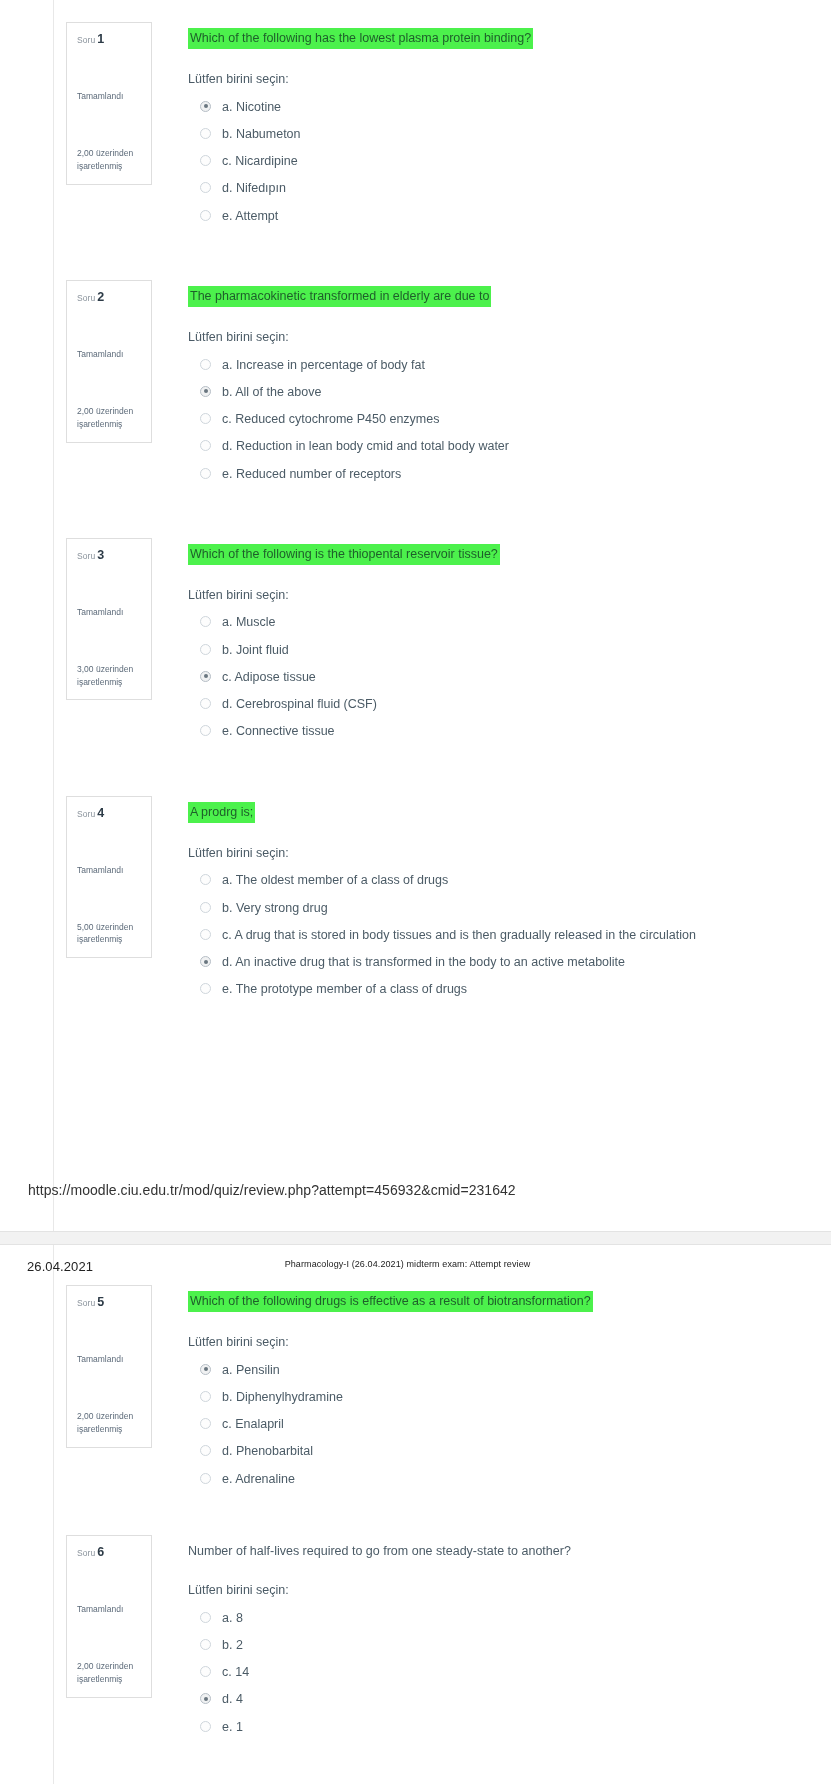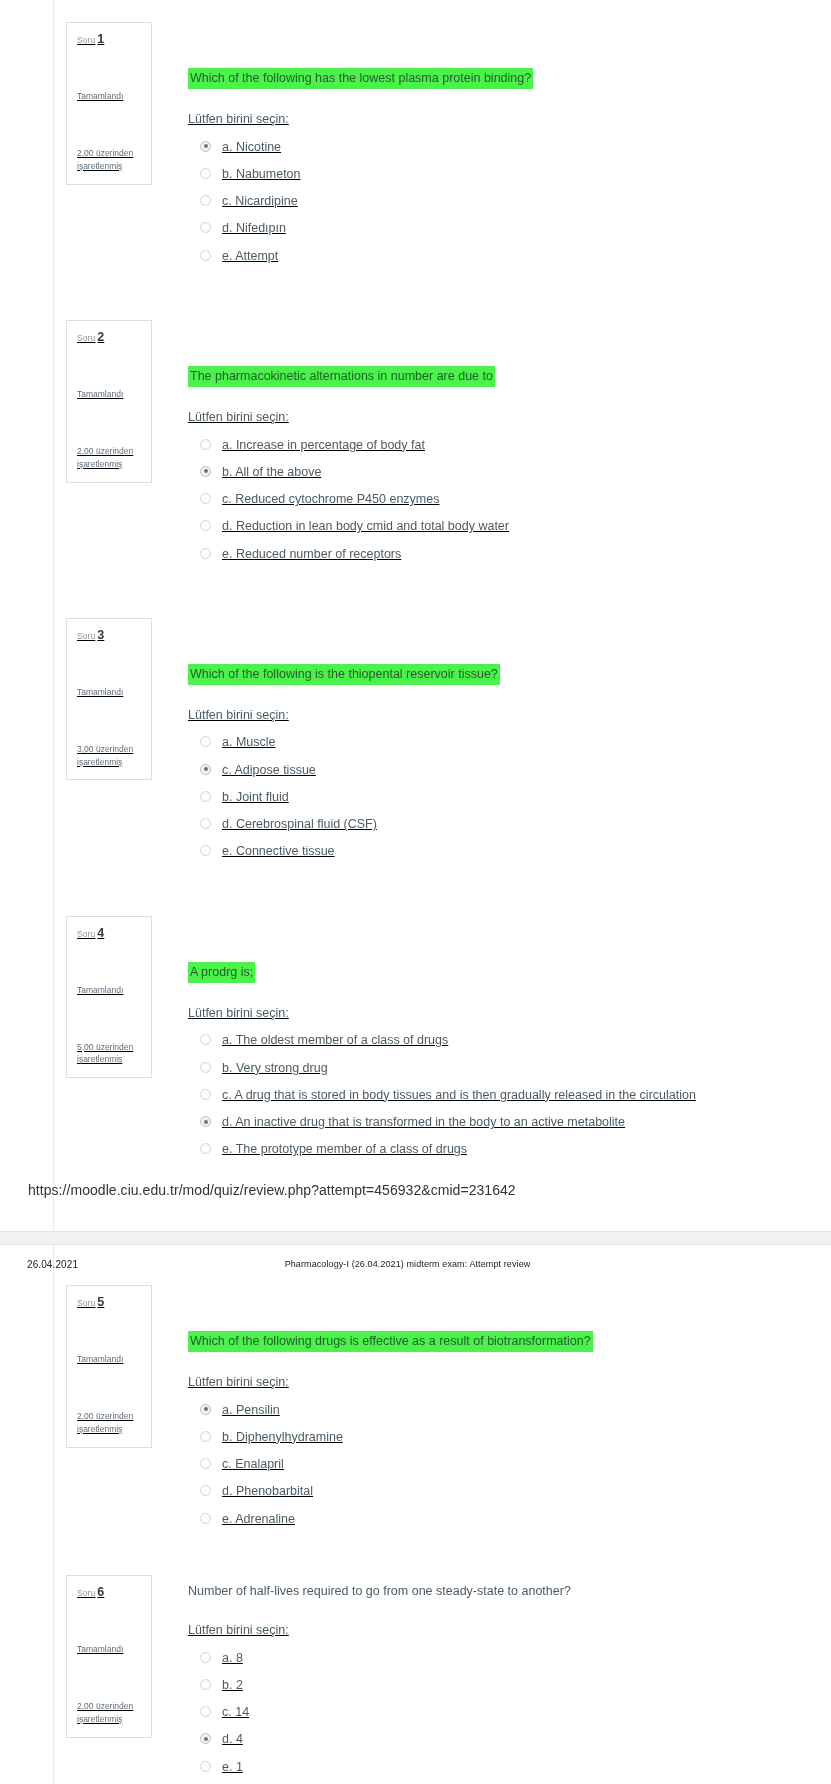--- a/index.html
+++ b/index.html
@@ -16,21 +16,20 @@
     position: relative;
     background: #ffffff;
     overflow: hidden;
   }
 
   
   .sheet {
     position: relative;
     background: #ffffff;
     width: 831px;
-    text-decoration: underline;
   }
   .sheet-1 { height: 1231px; }
   .sheet-gap {
     height: 14px;
     background: #f2f2f2;
     border-top: 1px solid #e3e3e3;
     border-bottom: 1px solid #e3e3e3;
     width: 831px;
   }
   .sheet-2 { min-height: 539px; }
@@ -50,21 +49,21 @@
     position: relative;
     height: 40px;
     padding: 0 24px;
     display: flex;
     align-items: center;
   }
   .print-header .ph-date {
     position: absolute;
     left: 27px;
     top: 14px;
-    font-size: 10px;
+    font-size: 13px;
     color: #222;
     letter-spacing: .1px;
   }
   .print-header .ph-title {
     position: absolute;
     left: 0;
     right: 16px;
     top: 14px;
     text-align: center;
     font-size: 9px;
@@ -129,21 +128,20 @@
     font-size: 12.5px;
     color: #37474f;
     line-height: 1.45;
     margin: 0 0 22px 0;
     display: inline-block;
   }
   .q-text.hl {
     background: #4cf14c;
     color: #1e5f2a;
     padding: 1px 2px 2px 2px;
-    margin-top: 40px;
   }
   .q-text.plain {
     color: #4b5b66;
   }
   .q-prompt {
     font-size: 12.5px;
     color: #4b5b66;
     margin: 0 0 10px 0;
     line-height: 1.4;
   }
@@ -232,21 +230,21 @@
           </div>
           <div class="q-spacer-lg"></div>
         </div>
         <div>
           <div class="q-block">
             <div class="q-info">
               <div class="qi-num"><span>Soru</span><b>2</b></div>
               <div class="qi-line">Tamamlandı</div>
               <div class="qi-line">2,00 üzerinden işaretlenmiş</div>
             </div>
-            <div class="q-body"><p class="q-text hl">The pharmacokinetic alternations in number are due to</p><p class="q-prompt">Lütfen birini seçin:</p><ul class="opt-list">
+            <div class="q-body"><p class="q-text hl">The pharmacokinetic transformed in elderly are due to</p><p class="q-prompt">Lütfen birini seçin:</p><ul class="opt-list">
                 <li class="opt">
                   <span class="radio"></span>
                   <span class="opt-label">a. Increase in percentage of body fat</span>
                 </li>
                 <li class="opt">
                   <span class="radio checked"></span>
                   <span class="opt-label">b. All of the above</span>
                 </li>
                 <li class="opt">
                   <span class="radio"></span>
@@ -270,26 +268,26 @@
               <div class="qi-num"><span>Soru</span><b>3</b></div>
               <div class="qi-line">Tamamlandı</div>
               <div class="qi-line">3,00 üzerinden işaretlenmiş</div>
             </div>
             <div class="q-body"><p class="q-text hl">Which of the following is the thiopental reservoir tissue?</p><p class="q-prompt">Lütfen birini seçin:</p><ul class="opt-list">
                 <li class="opt">
                   <span class="radio"></span>
                   <span class="opt-label">a. Muscle</span>
                 </li>
                 <li class="opt">
+                  <span class="radio"></span>
+                  <span class="opt-label">b. Joint fluid</span>
+                </li>
+                <li class="opt">
                   <span class="radio checked"></span>
                   <span class="opt-label">c. Adipose tissue</span>
-                </li>
-                <li class="opt">
-                  <span class="radio"></span>
-                  <span class="opt-label">b. Joint fluid</span>
                 </li>
                 <li class="opt">
                   <span class="radio"></span>
                   <span class="opt-label">d. Cerebrospinal fluid (CSF)</span>
                 </li>
                 <li class="opt">
                   <span class="radio"></span>
                   <span class="opt-label">e. Connective tissue</span>
                 </li>
               </ul></div>

